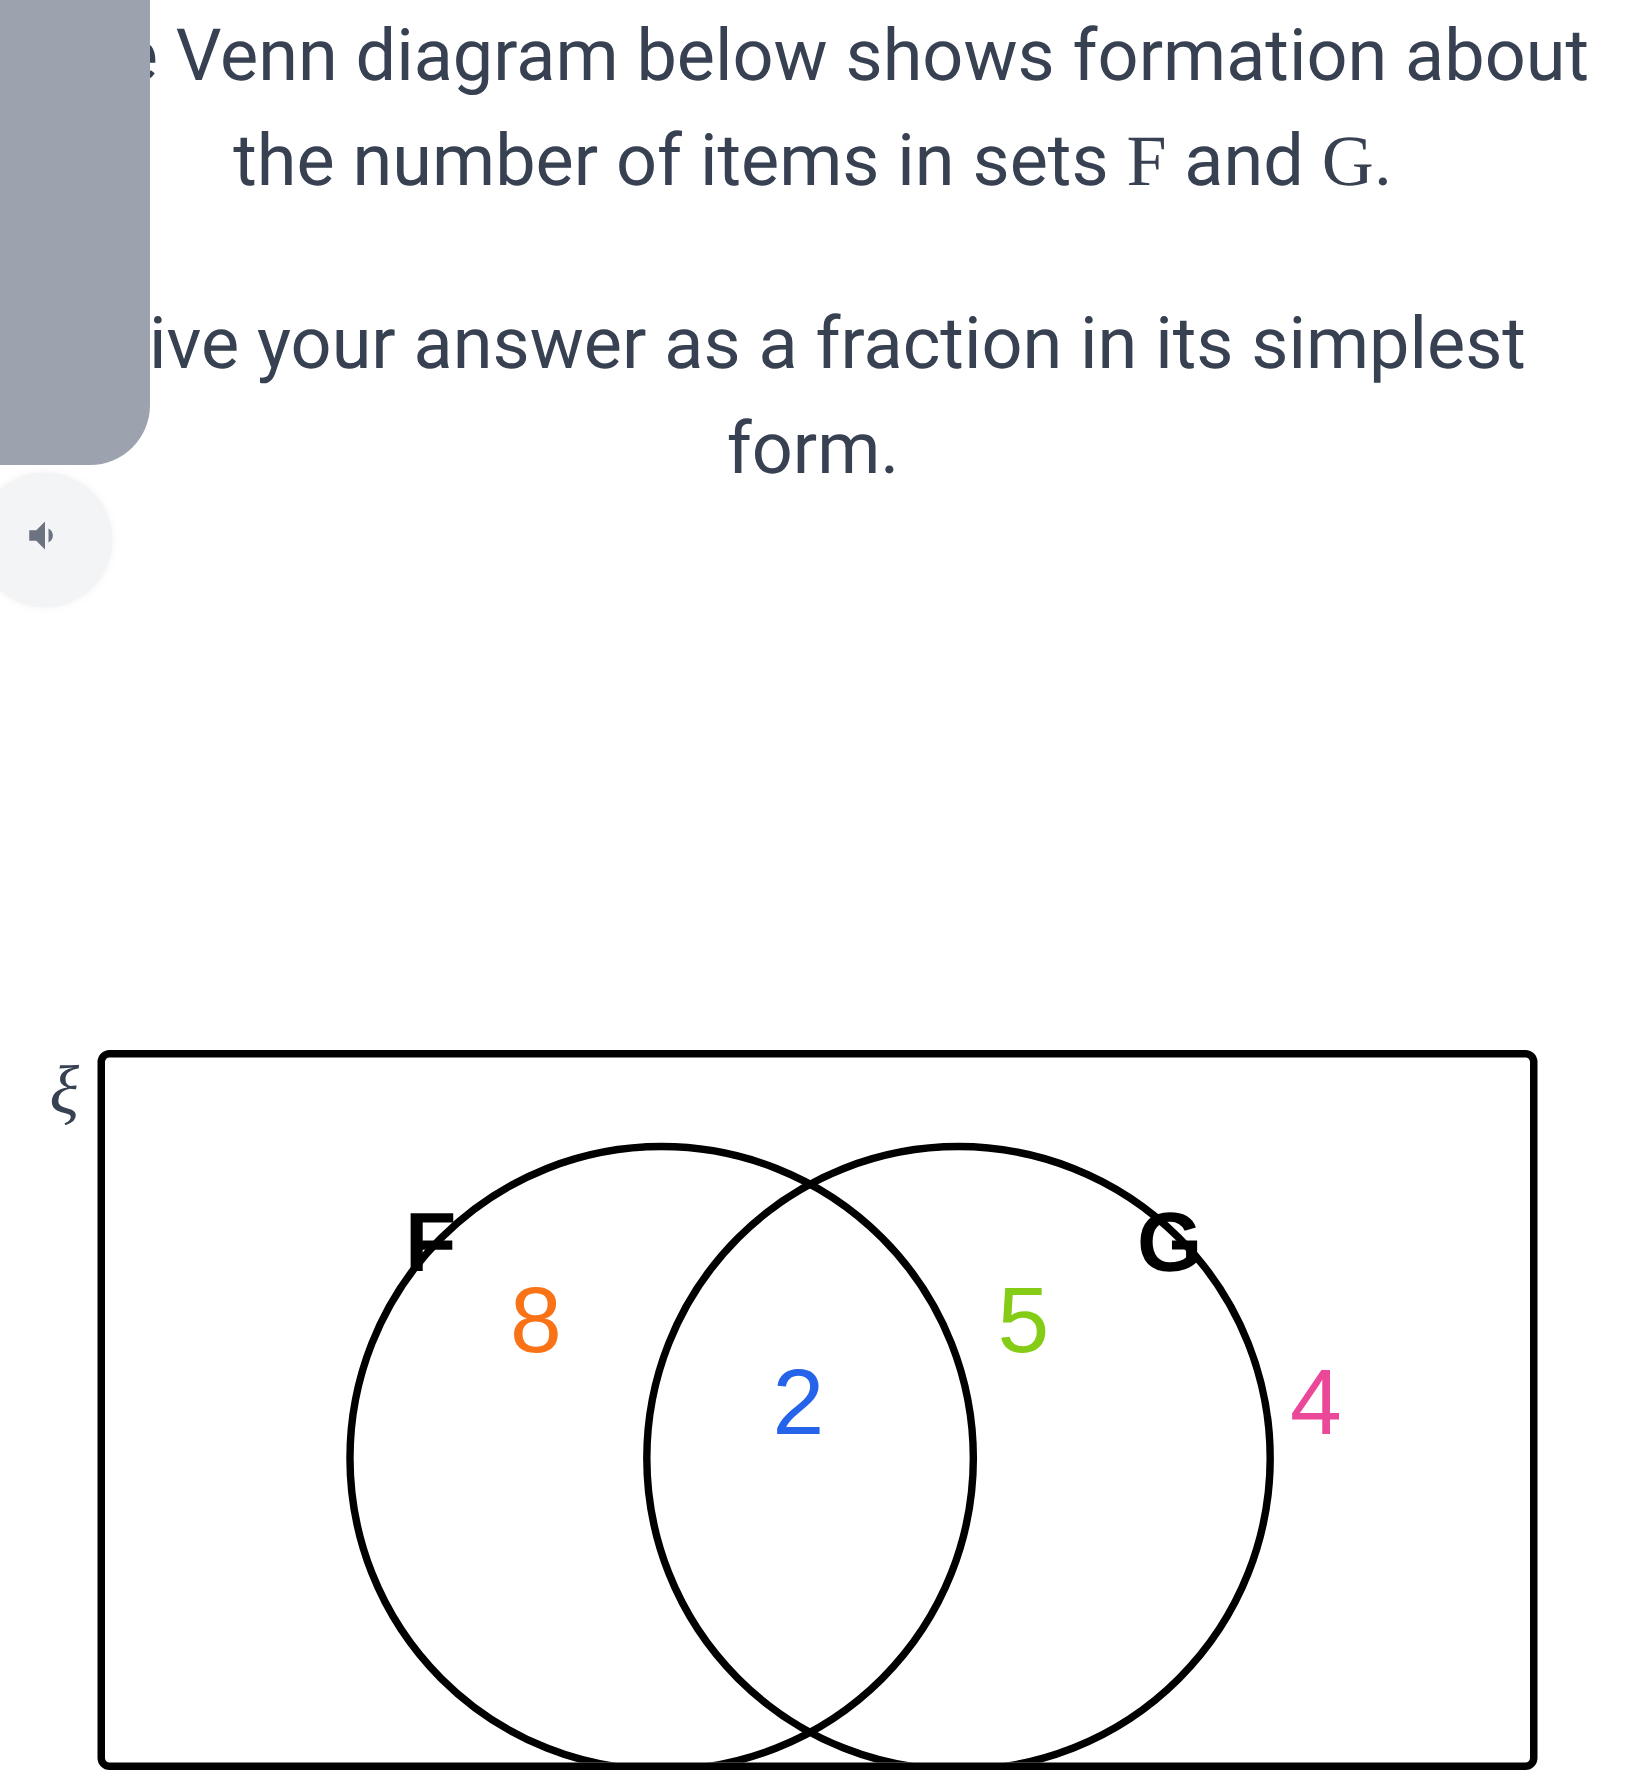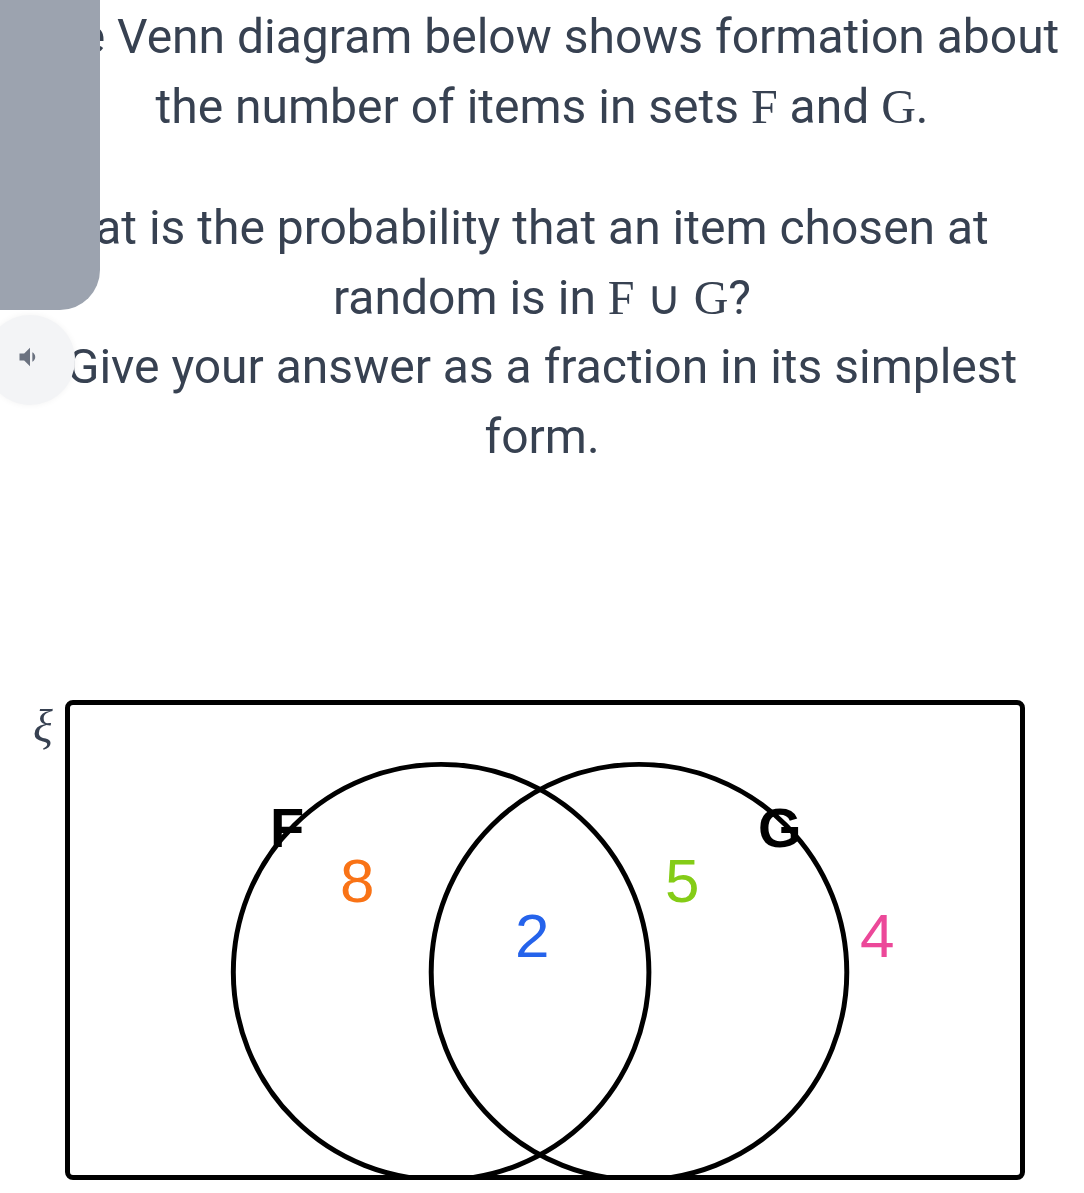--- a/index.html
+++ b/index.html
@@ -136,23 +136,20 @@
     <svg width="28" height="28" viewBox="0 0 24 24" fill="#6b7280">
       <path d="M3 9v6h4l5 5V4L7 9H3zm13.5 3c0-1.77-1.02-3.29-2.5-4.03v8.05c1.48-.73 2.5-2.25 2.5-4.02z"></path>
     </svg>
   </span>
 </div>
 
 <div class="question-text">
   <div class="para1">
     <span>The Venn diagram below shows formation about the number of items in sets </span><span class="serif">F</span><span> and </span><span class="serif">G</span><span>.</span>
   </div>
-  <div class="para2">
-    <span>at is the probability that an item chosen at random is in </span><span class="serif">F</span><span class="serif"> ∪ </span><span class="serif">G</span><span>?</span>
-  </div>
   <div class="para3">Give your answer as a fraction in its simplest form.</div>
 </div>
 
 <div class="xi">ξ</div>
 
 <div class="venn-container">
   <svg class="venn-svg" viewBox="0 0 950 475">
     <circle cx="370" cy="270" r="210" fill="none" stroke="#000" stroke-width="5"></circle>
     <circle cx="570" cy="270" r="210" fill="none" stroke="#000" stroke-width="5"></circle>
   </svg>

